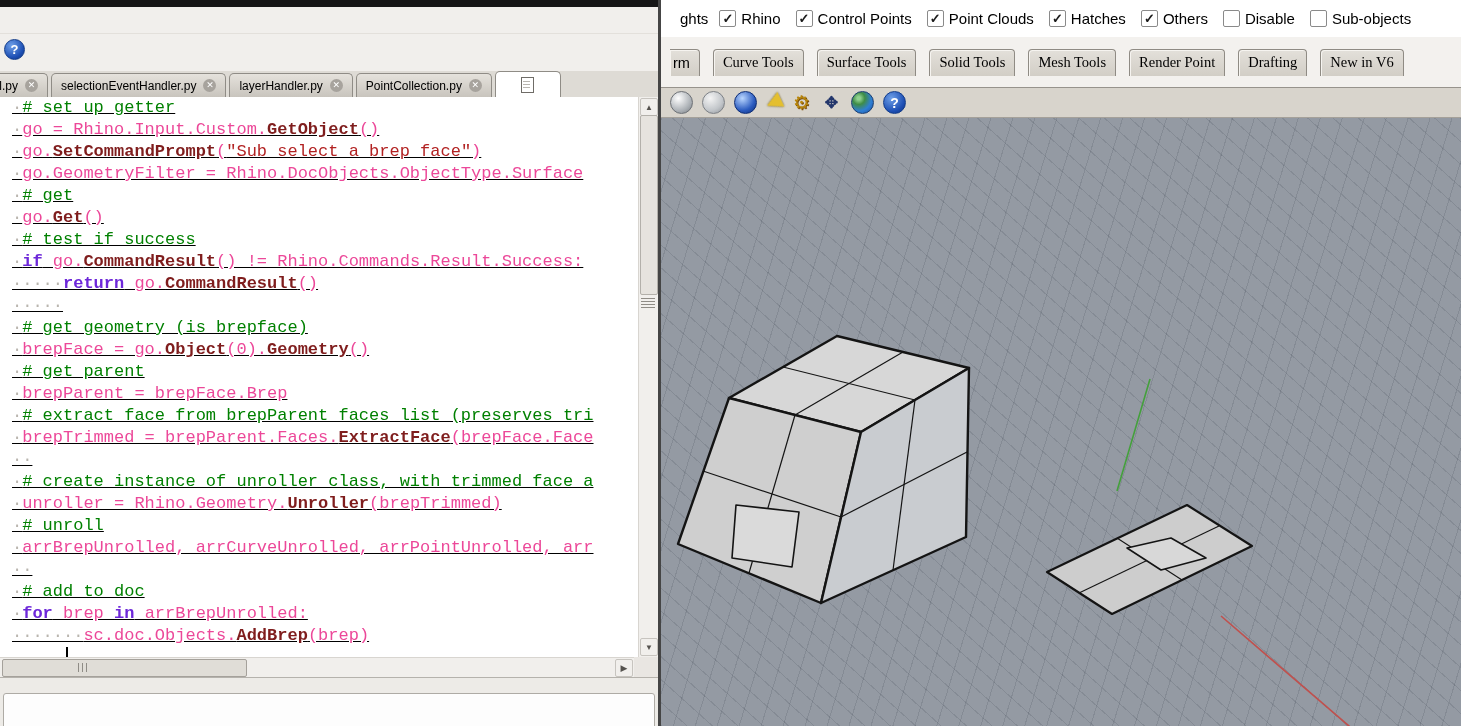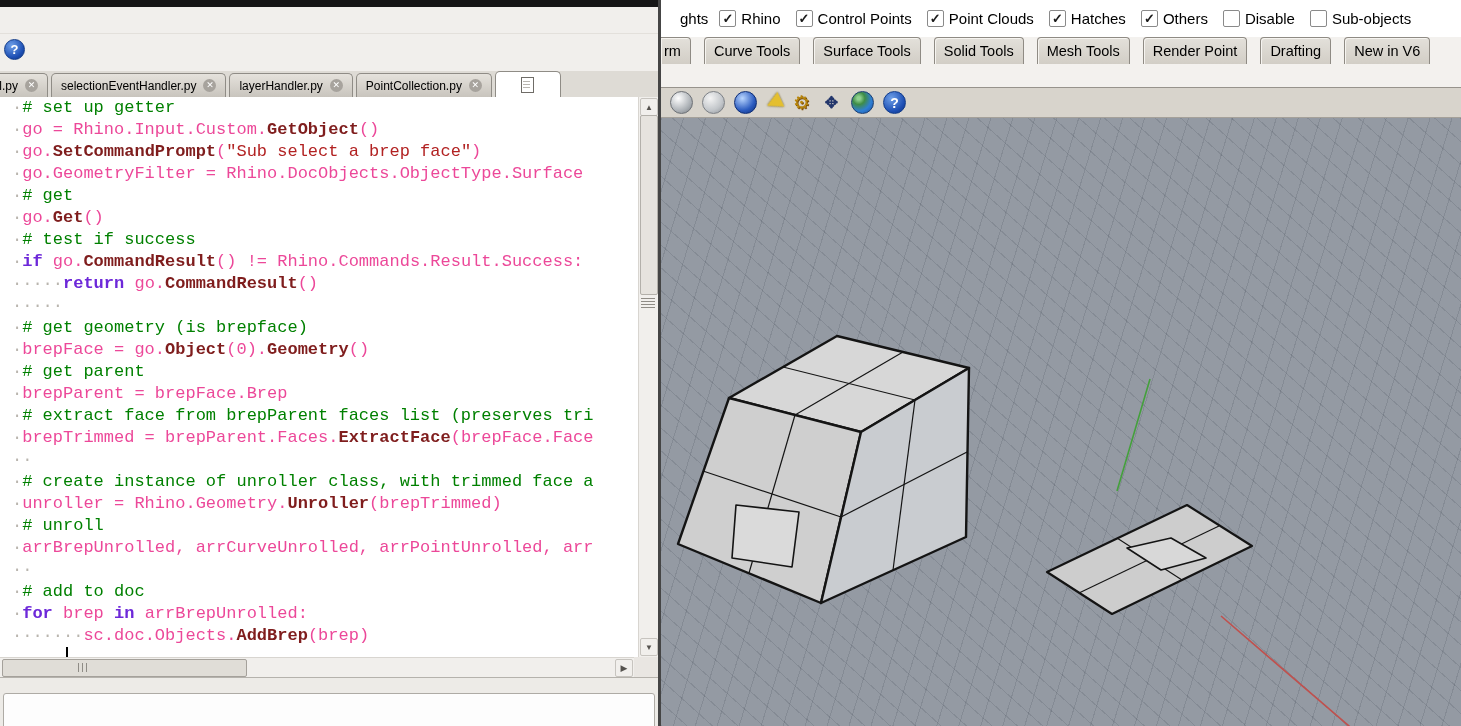--- a/index.html
+++ b/index.html
@@ -23,21 +23,21 @@
           background:linear-gradient(#e5e2dc,#c8c4bd);border:1px solid #8f8c86;border-bottom:none;
           border-radius:5px 5px 0 0;font-size:12px;white-space:nowrap;margin-right:3px;}
   .ed-tab.cut{margin-left:-24px;}
   .ed-tab.active{background:#fff;height:25px;min-width:46px;justify-content:center;}
   .tab-close{width:13px;height:13px;border-radius:50%;background:#a7a39d;color:#fff;
              font-size:9px;line-height:13px;text-align:center;}
   .doc-icon{width:11px;height:14px;background:#fff;border:1px solid #6f6c67;position:relative;}
   .doc-icon:after{content:"";position:absolute;left:1px;top:3px;width:7px;height:1px;background:#b9b6b0;
                   box-shadow:0 3px 0 #b9b6b0,0 6px 0 #b9b6b0;}
 
-  .code-wrap{position:absolute;top:97px;left:0;width:658px;height:560px;display:flex;background:#fff;}
+  .code-wrap{position:absolute;top:97px;left:0;width:658px;height:560px;display:flex;background:#fff;text-decoration:underline;}
   .code{flex:1;overflow:hidden;padding:0 0 0 12px;font-family:"Liberation Mono",monospace;
         font-size:17px;line-height:22px;white-space:pre;}
   .ln{height:22px;}
   .tk-ws{color:#b9b5ae;}
   .tk-c{color:#008000;}
   .tk-p{color:#ec4899;}
   .tk-m{color:#7f1d1d;font-weight:bold;}
   .tk-k{color:#6d28d9;font-weight:bold;}
   .tk-s{color:#b22222;}
   .caret{position:absolute;left:66px;top:550px;width:2px;height:15px;background:#000;}
@@ -74,22 +74,22 @@
   .filter-bar{position:absolute;left:0;top:0;width:100%;height:37px;background:#ffffff;
               display:flex;align-items:center;gap:15px;padding-left:19px;font-size:15px;
               box-sizing:border-box;overflow:hidden;}
   .partial-label{margin-right:-4px;}
   .chk{display:flex;align-items:center;gap:5px;white-space:nowrap;}
   .chk .box{width:15px;height:15px;background:#fff;border:1px solid #8a8a8a;border-radius:2px;
             font-size:13px;font-weight:bold;color:#1a1a1a;display:flex;align-items:center;
             justify-content:center;line-height:1;}
 
   .tabbar{position:absolute;left:0;top:37px;width:100%;height:51px;background:#f3f1ee;
-          border-bottom:1px solid #97938c;display:flex;align-items:flex-start;gap:13px;
-          padding-left:2px;box-sizing:border-box;overflow:hidden;}
+          border-bottom:1px solid #97938c;display:flex;align-items:center;gap:13px;
+          padding-left:11px;box-sizing:border-box;overflow:hidden;}
   .rtab{height:26px;padding:0 9px;display:flex;align-items:center;background:linear-gradient(#e3e0da,#d2cec6);
         border:1px solid #8f8b84;border-bottom:none;border-radius:4px 4px 0 0;font-size:14.5px;
         white-space:nowrap;box-shadow:inset 1px 1px 0 #f6f4f0;}
   .rtab.cut{padding-left:3px;margin-left:-2px;border-left:none;border-radius:0 4px 0 0;}
 
   .icon-row{position:absolute;left:0;top:88px;width:100%;height:30px;background:#d8d4cc;
             border-bottom:1px solid #a5a19a;display:flex;align-items:center;gap:9px;
             padding-left:9px;box-sizing:border-box;}
   .ticon{width:21px;height:21px;border-radius:50%;display:flex;align-items:center;
          justify-content:center;font-size:15px;}
@@ -201,21 +201,21 @@
           </label>
           <label class="chk">
             <span class="box"></span>
             <span>Sub-objects</span>
           </label>
         </span>
     </div>
 
     <div class="tabbar">
       <div class="rtab cut">rm</div>
-      <span id="rhino-tabs" style="display:flex;align-items:flex-end;gap:13px;">
+      <span id="rhino-tabs" style="display:flex;align-items:flex-end;gap:13px;font-family:Liberation Serif, serif;">
           <div class="rtab">Curve Tools</div>
           <div class="rtab">Surface Tools</div>
           <div class="rtab">Solid Tools</div>
           <div class="rtab">Mesh Tools</div>
           <div class="rtab">Render Point</div>
           <div class="rtab">Drafting</div>
           <div class="rtab">New in V6</div>
         </span>
     </div>
 

